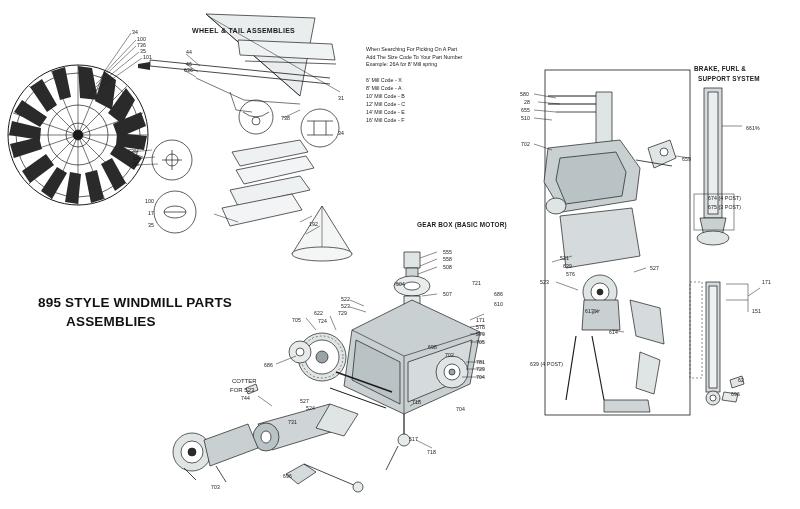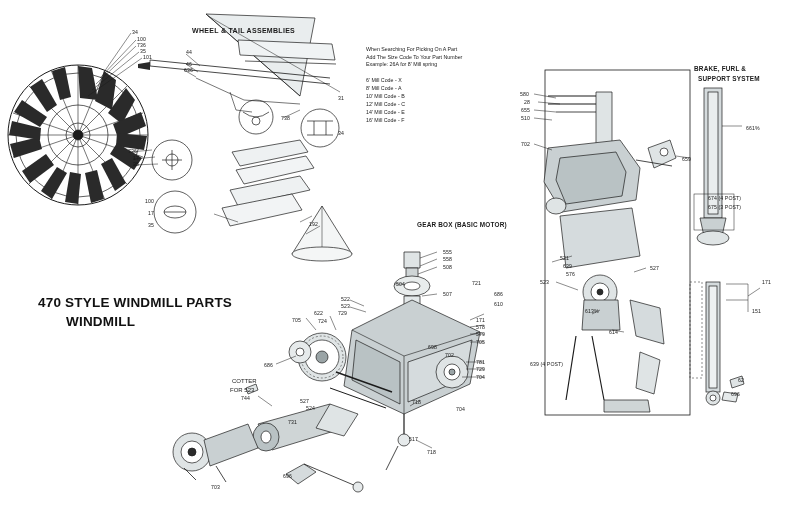--- a/index.html
+++ b/index.html
@@ -319,22 +319,22 @@
         </g>
       </g>
 
       <g>
         <rect x="694" y="194" width="40" height="36" fill="none" stroke-width="0.5"></rect>
       </g>
 
     </g>
   </svg>
 
-  <div class="lbl title" style="left:38px; top:296px;">470 STYLE WINDMILL PARTS</div>
-  <div class="lbl title" style="left:66px; top:315px;">WINDMILL</div>
+  <div class="lbl title" style="left:38px; top:296px;">895 STYLE WINDMILL PARTS</div>
+  <div class="lbl title" style="left:66px; top:315px;">ASSEMBLIES</div>
 
   <div class="lbl sect" style="left:192px; top:27px;">WHEEL &amp; TAIL ASSEMBLIES</div>
 
   <div class="lbl sect2" style="left:417px; top:222px;">GEAR BOX (BASIC MOTOR)</div>
 
   <div class="lbl sect2" style="left:694px; top:66px;">BRAKE, FURL &amp;</div>
   <div class="lbl sect2" style="left:698px; top:76px;">SUPPORT SYSTEM</div>
 
   <div class="lbl note" style="left:366px; top:46px;">When Searching For Picking On A Part
 Add The Size Code To Your Part Number

